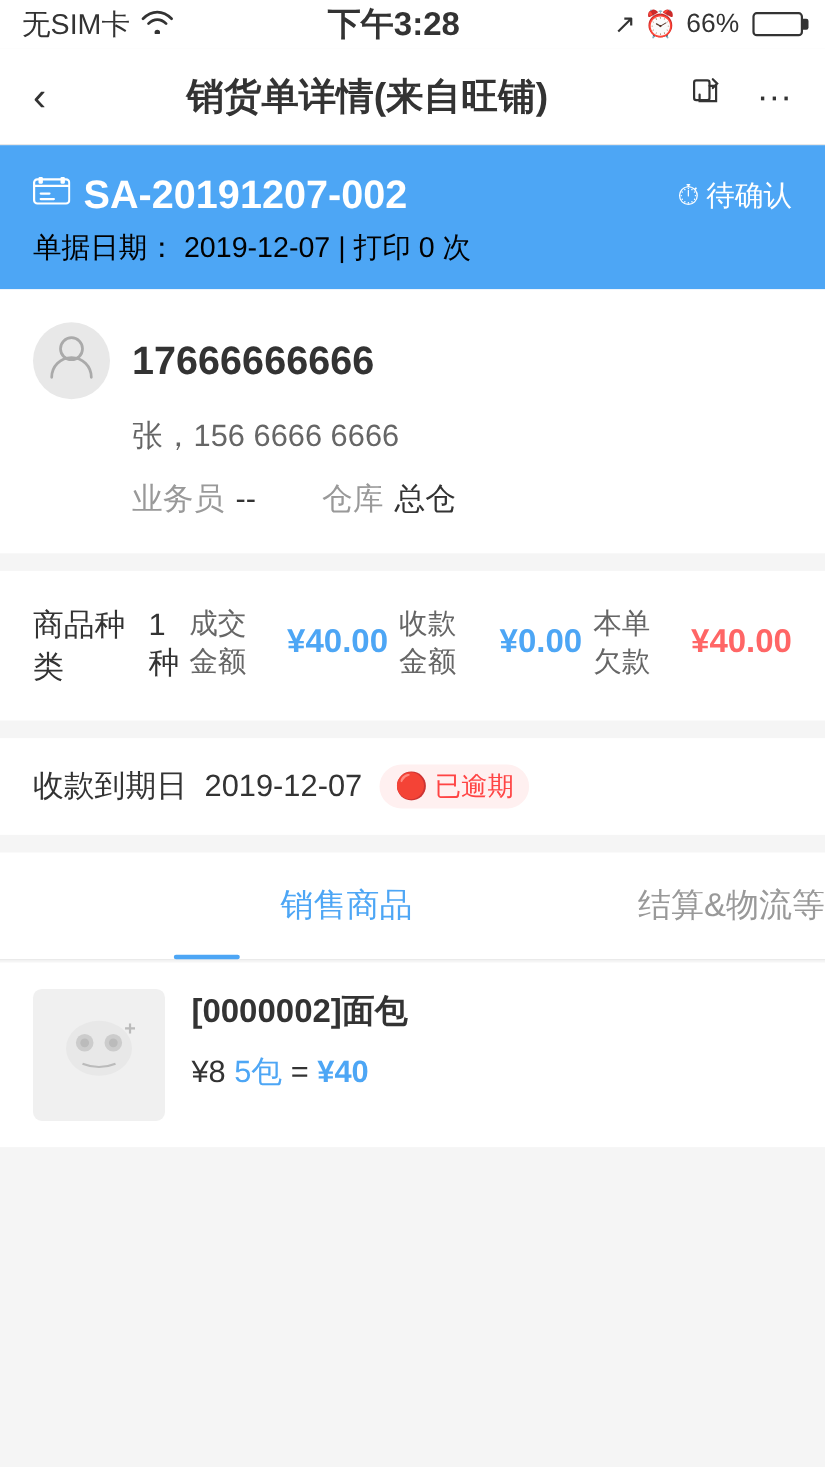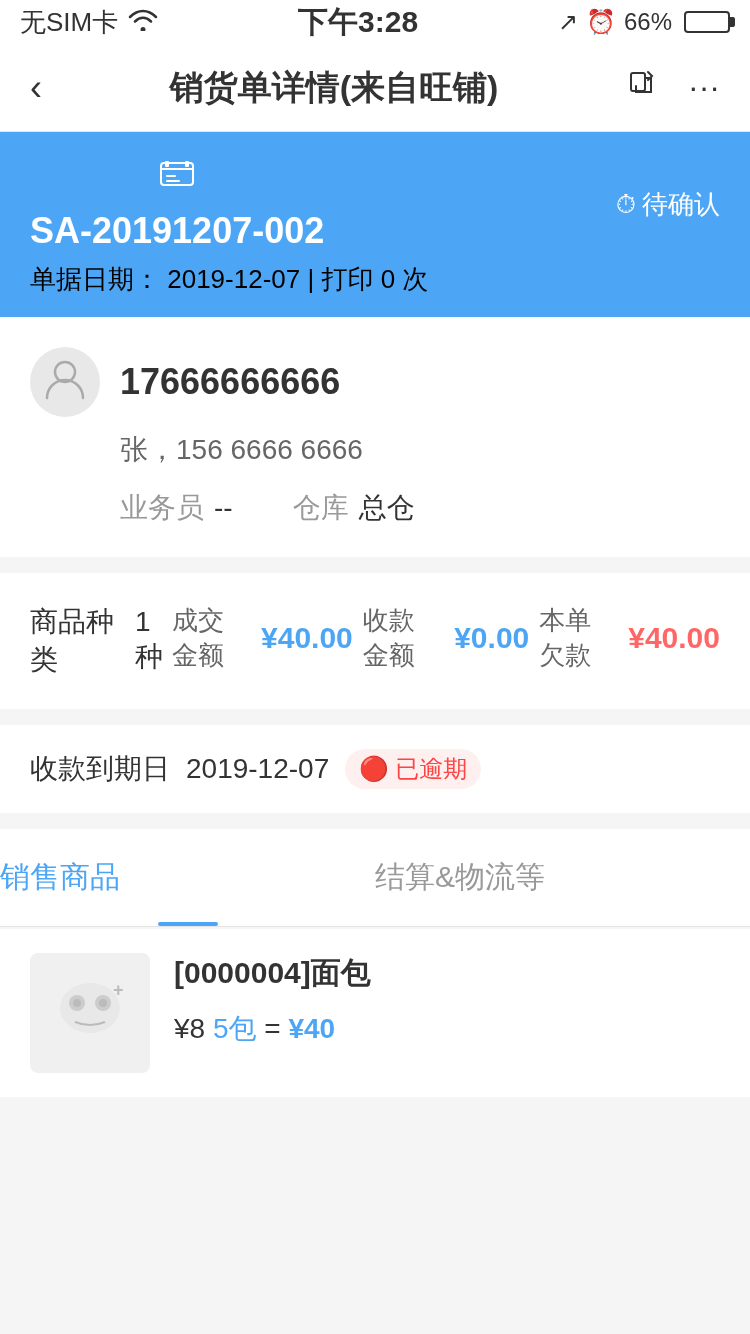--- a/index.html
+++ b/index.html
@@ -108,21 +108,20 @@
       align-items: center;
       margin-bottom: 10px;
     }
     .order-id {
       font-size: 36px;
       font-weight: 700;
       color: #fff;
       display: flex;
       align-items: center;
       gap: 12px;
-      flex-direction: column;
     }
     .order-status {
       font-size: 26px;
       color: #fff;
       display: flex;
       align-items: center;
       gap: 6px;
     }
     .order-date {
       font-size: 26px;
@@ -252,21 +251,21 @@
     }
 
     
     .tabs {
       background: #fff;
       display: flex;
       border-bottom: 1px solid #e5e5e5;
     }
     .tab {
       flex: 1;
-      text-align: left;
+      text-align: right;
       padding: 28px 0;
       font-size: 30px;
       color: #999;
       position: relative;
       cursor: pointer;
     }
     .tab.active {
       color: #4da6f5;
     }
     .tab.active::after {
@@ -463,21 +462,21 @@
         <circle cx="32" cy="35" r="4" fill="#bbb"></circle>
         <circle cx="58" cy="35" r="8" fill="#ccc"></circle>
         <circle cx="58" cy="35" r="4" fill="#bbb"></circle>
         <path d="M30 54 Q45 60 60 54" stroke="#bbb" stroke-width="2" fill="none"></path>
         <text x="68" y="28" font-size="18" fill="#bbb" font-weight="bold">+</text>
       </svg>
     </span>
   </div>
   <div class="product-info">
     <div class="product-name">
-      <span>[0000004]</span><span>面包</span>
+      <span>[0000002]</span><span>面包</span>
     </div>
     <div class="product-price">
       <span>¥8</span>
       <span> </span>
       <span style="color:#4da6f5;">5包</span>
       <span> = </span>
       <span class="price-total">¥40</span>
     </div>
   </div>
 </div>

